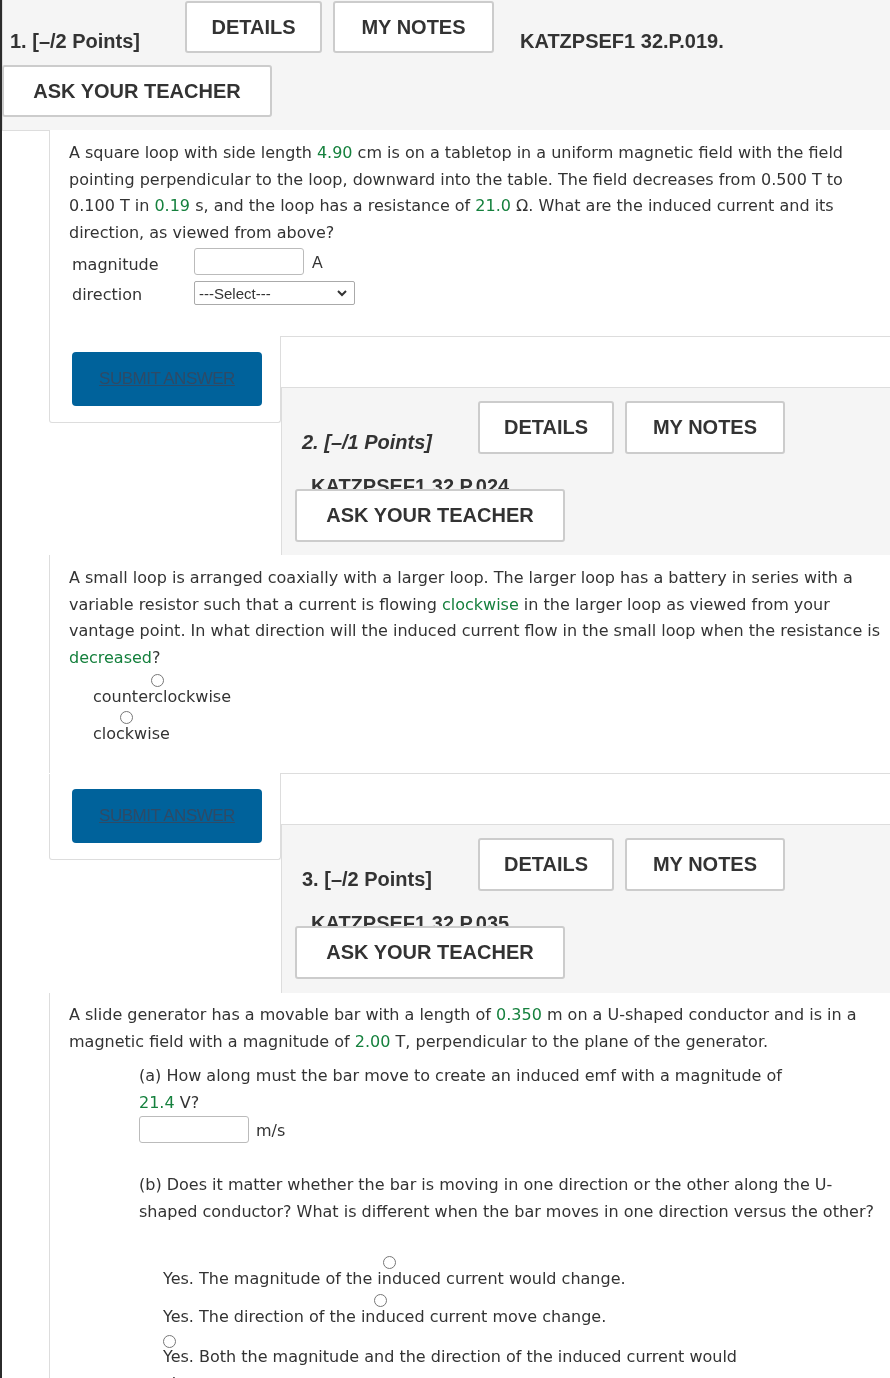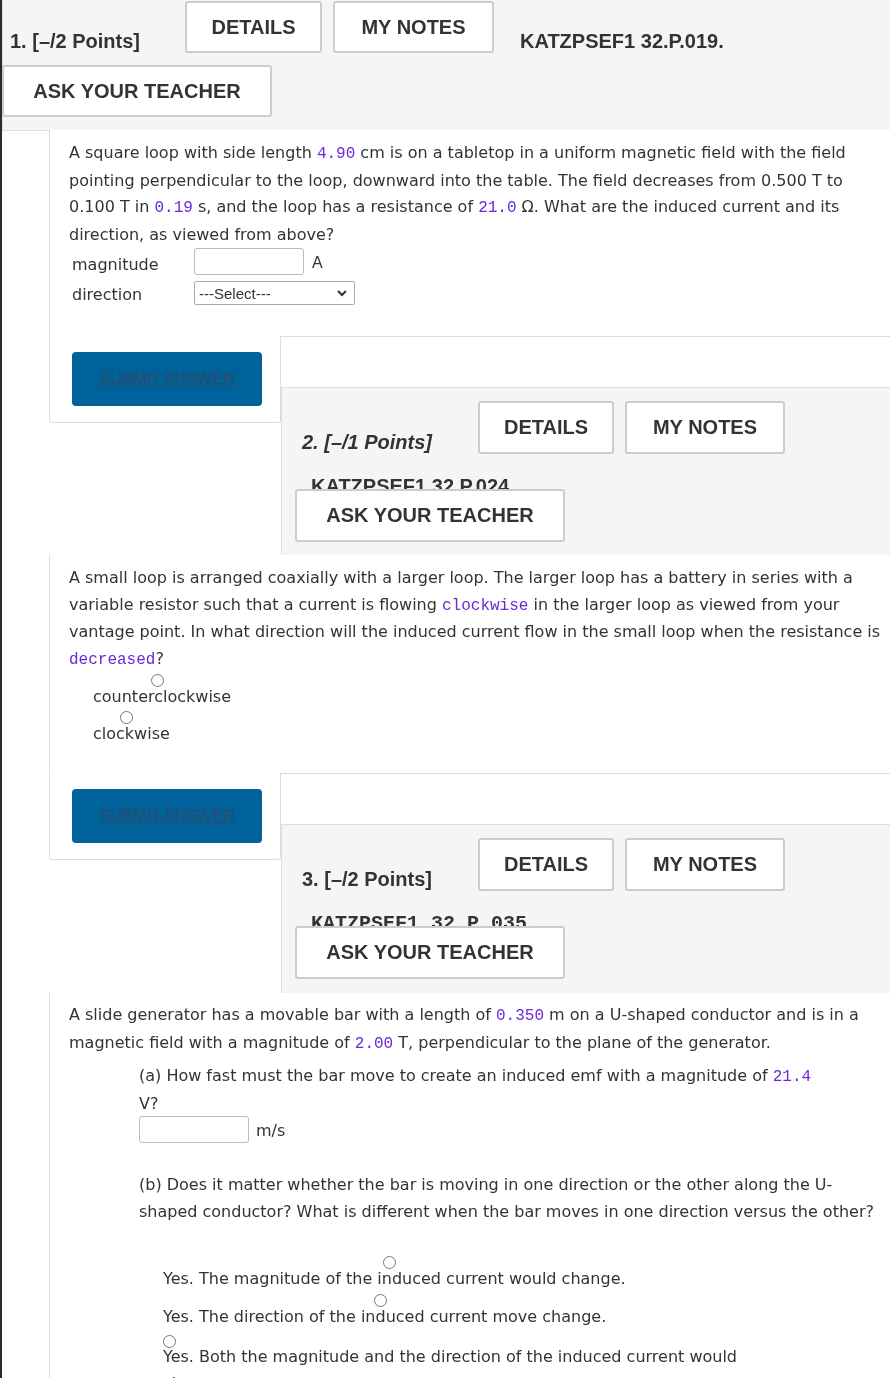--- a/index.html
+++ b/index.html
@@ -20,21 +20,21 @@
   .hbtn {
     position: absolute; background: #fff; border: 2px solid #cccccc; border-radius: 3px;
     font-family: "Liberation Sans", sans-serif; font-weight: bold; font-size: 20px; color: #333;
     display: flex; align-items: center; justify-content: center; box-sizing: border-box;
     cursor: pointer;
   }
 
   
   .panel { position: absolute; border-left: 1px solid #dddddd; background: #fff; }
   .qtext { position: absolute; font-size: 16px; line-height: 26.5px; color: #333; }
-  .red { color: #6d28d9; font-family: Liberation Mono, monospace; }
+  .red { color: #15803d; }
   .lbl { position: absolute; font-size: 16px; color: #333; }
   .txtin {
     position: absolute; border: 1px solid #bbbbbb; border-radius: 3px; background: #fff; box-sizing: border-box;
   }
   .sel {
     position: absolute; border: 1px solid #aaaaaa; border-radius: 2px; background: #fff; box-sizing: border-box;
     font-family: "Liberation Sans", sans-serif; font-size: 15px; color: #333;
     display: flex; align-items: center; padding-left: 4px;
   }
   .sel .chev { position: absolute; right: 6px; top: 4px; }
@@ -103,29 +103,29 @@
 </div>
 
 <div class="rule" style="left:280px; top:773px; width:610px;"></div>
 <div class="submit-wrap" style="left:49px; top:774px; width:230px; height:85px;"></div>
 <div class="submit-btn" style="left:72px; top:789px; width:190px; height:54px;">SUBMIT ANSWER</div>
 
 <div class="band" style="left:281px; top:824px; width:612px; height:168px;"></div>
 <div class="q-head-text" style="left:302px; top:852px;">3.  [–/2 Points]</div>
 <div class="hbtn" style="left:478px; top:838px; width:136px; height:53px;">DETAILS</div>
 <div class="hbtn" style="left:625px; top:838px; width:160px; height:53px;">MY NOTES</div>
-<div class="q-head-text" style="left:311px; top:896px;font-family:Liberation Mono, monospace;">KATZPSEF1 32.P.035.</div>
+<div class="q-head-text" style="left:311px; top:896px;">KATZPSEF1 32.P.035.</div>
 <div class="hbtn" style="left:295px; top:926px; width:270px; height:53px;">ASK YOUR TEACHER</div>
 
 <div class="panel" style="left:49px; top:993px; width:841px; height:385px;"></div>
 <div class="qtext" style="left:69px; top:1002px; width:820px;">
   <span>A slide generator has a movable bar with a length of </span><span class="red">0.350</span><span> m on a U-shaped conductor and is in a magnetic field with a magnitude of </span><span class="red">2.00</span><span> T, perpendicular to the plane of the generator.</span>
 </div>
 <div class="qtext" style="left:139px; top:1063px; width:680px;">
-  <span>(a) How fast must the bar move to create an induced emf with a magnitude of </span><span class="red">21.4</span><span> V?</span>
+  <span>(a) How along must the bar move to create an induced emf with a magnitude of </span><span class="red">21.4</span><span> V?</span>
 </div>
 <input class="txtin" type="text" style="left: 139px; top: 1116px; width: 110px; height: 27px;" value="">
 <div class="lbl" style="left:256px; top:1121px;">m/s</div>
 
 <div class="qtext" style="left:139px; top:1172px; width:745px;">(b) Does it matter whether the bar is moving in one direction or the other along the U-shaped conductor? What is different when the bar moves in one direction versus the other?</div>
 <div class="radio-row" style="left:163px; top:1256px;">
   <span class="radio"></span>
   <span>Yes. The magnitude of the induced current would change.</span>
 </div>
 <div class="radio-row" style="left:163px; top:1294px;">

